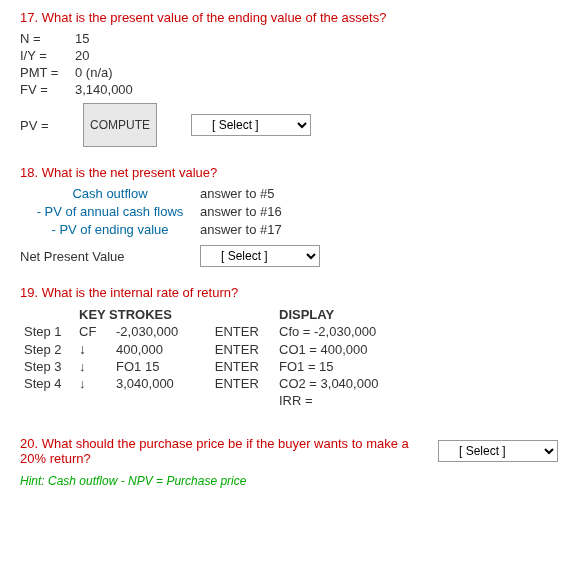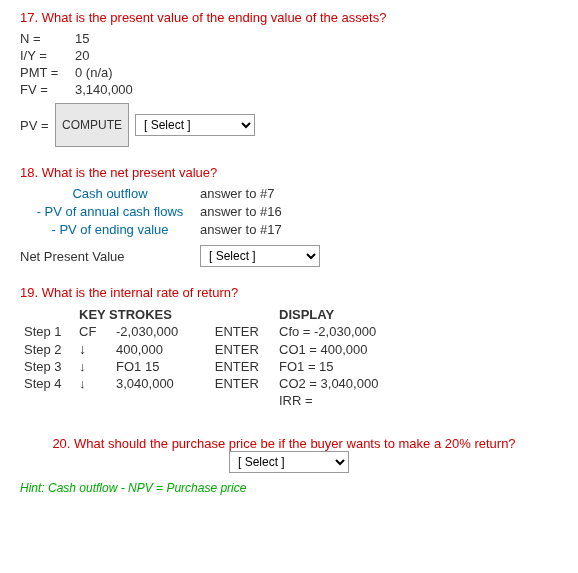--- a/index.html
+++ b/index.html
@@ -35,35 +35,36 @@
       color: #333;
     }
     .var-value {
       color: #333;
     }
     .compute-row {
       display: flex;
       align-items: center;
       margin-top: 6px;
       margin-bottom: 2px;
+      gap: 28px;
     }
     .pv-label {
       width: 35px;
     }
     .compute-btn {
       background: #e8e8e8;
       border: 1px solid #999;
       padding: 14px 6px;
       font-size: 12px;
       margin-right: 6px;
       cursor: default;
     }
     select {
       font-size: 12px;
-      padding: 2px 4px;
+      padding: 2px 16px;
       border: 1px solid #999;
       background: #fff;
       cursor: pointer;
       min-width: 120px;
     }
     .npv-table {
       margin-bottom: 8px;
     }
     .npv-row {
       display: flex;
@@ -105,21 +106,20 @@
       text-align: left;
     }
     .irr-step-label {
       width: 55px;
     }
     .q20-row {
       display: flex;
       align-items: center;
       flex-wrap: wrap;
       margin-bottom: 8px;
-      flex-direction: column;
     }
     .q20-text {
       color: #c00;
       margin-right: 10px;
       flex: 1;
     }
     .hint-text {
       color: #0a0;
       font-style: italic;
       font-size: 12px;
@@ -156,21 +156,21 @@
     </select>
   </div>
 </div>
 
 <div class="section">
   <div class="question-num">18. What is the net present value?</div>
 
   <div class="npv-table">
     <div class="npv-row">
       <span class="npv-desc">Cash outflow</span>
-      <span class="npv-answer">answer to #7</span>
+      <span class="npv-answer">answer to #5</span>
     </div>
     <div class="npv-row">
       <span class="npv-desc">- PV of annual cash flows</span>
       <span class="npv-answer">answer to #16</span>
     </div>
     <div class="npv-row">
       <span class="npv-desc">- PV of ending value</span>
       <span class="npv-answer">answer to #17</span>
     </div>
   </div>

